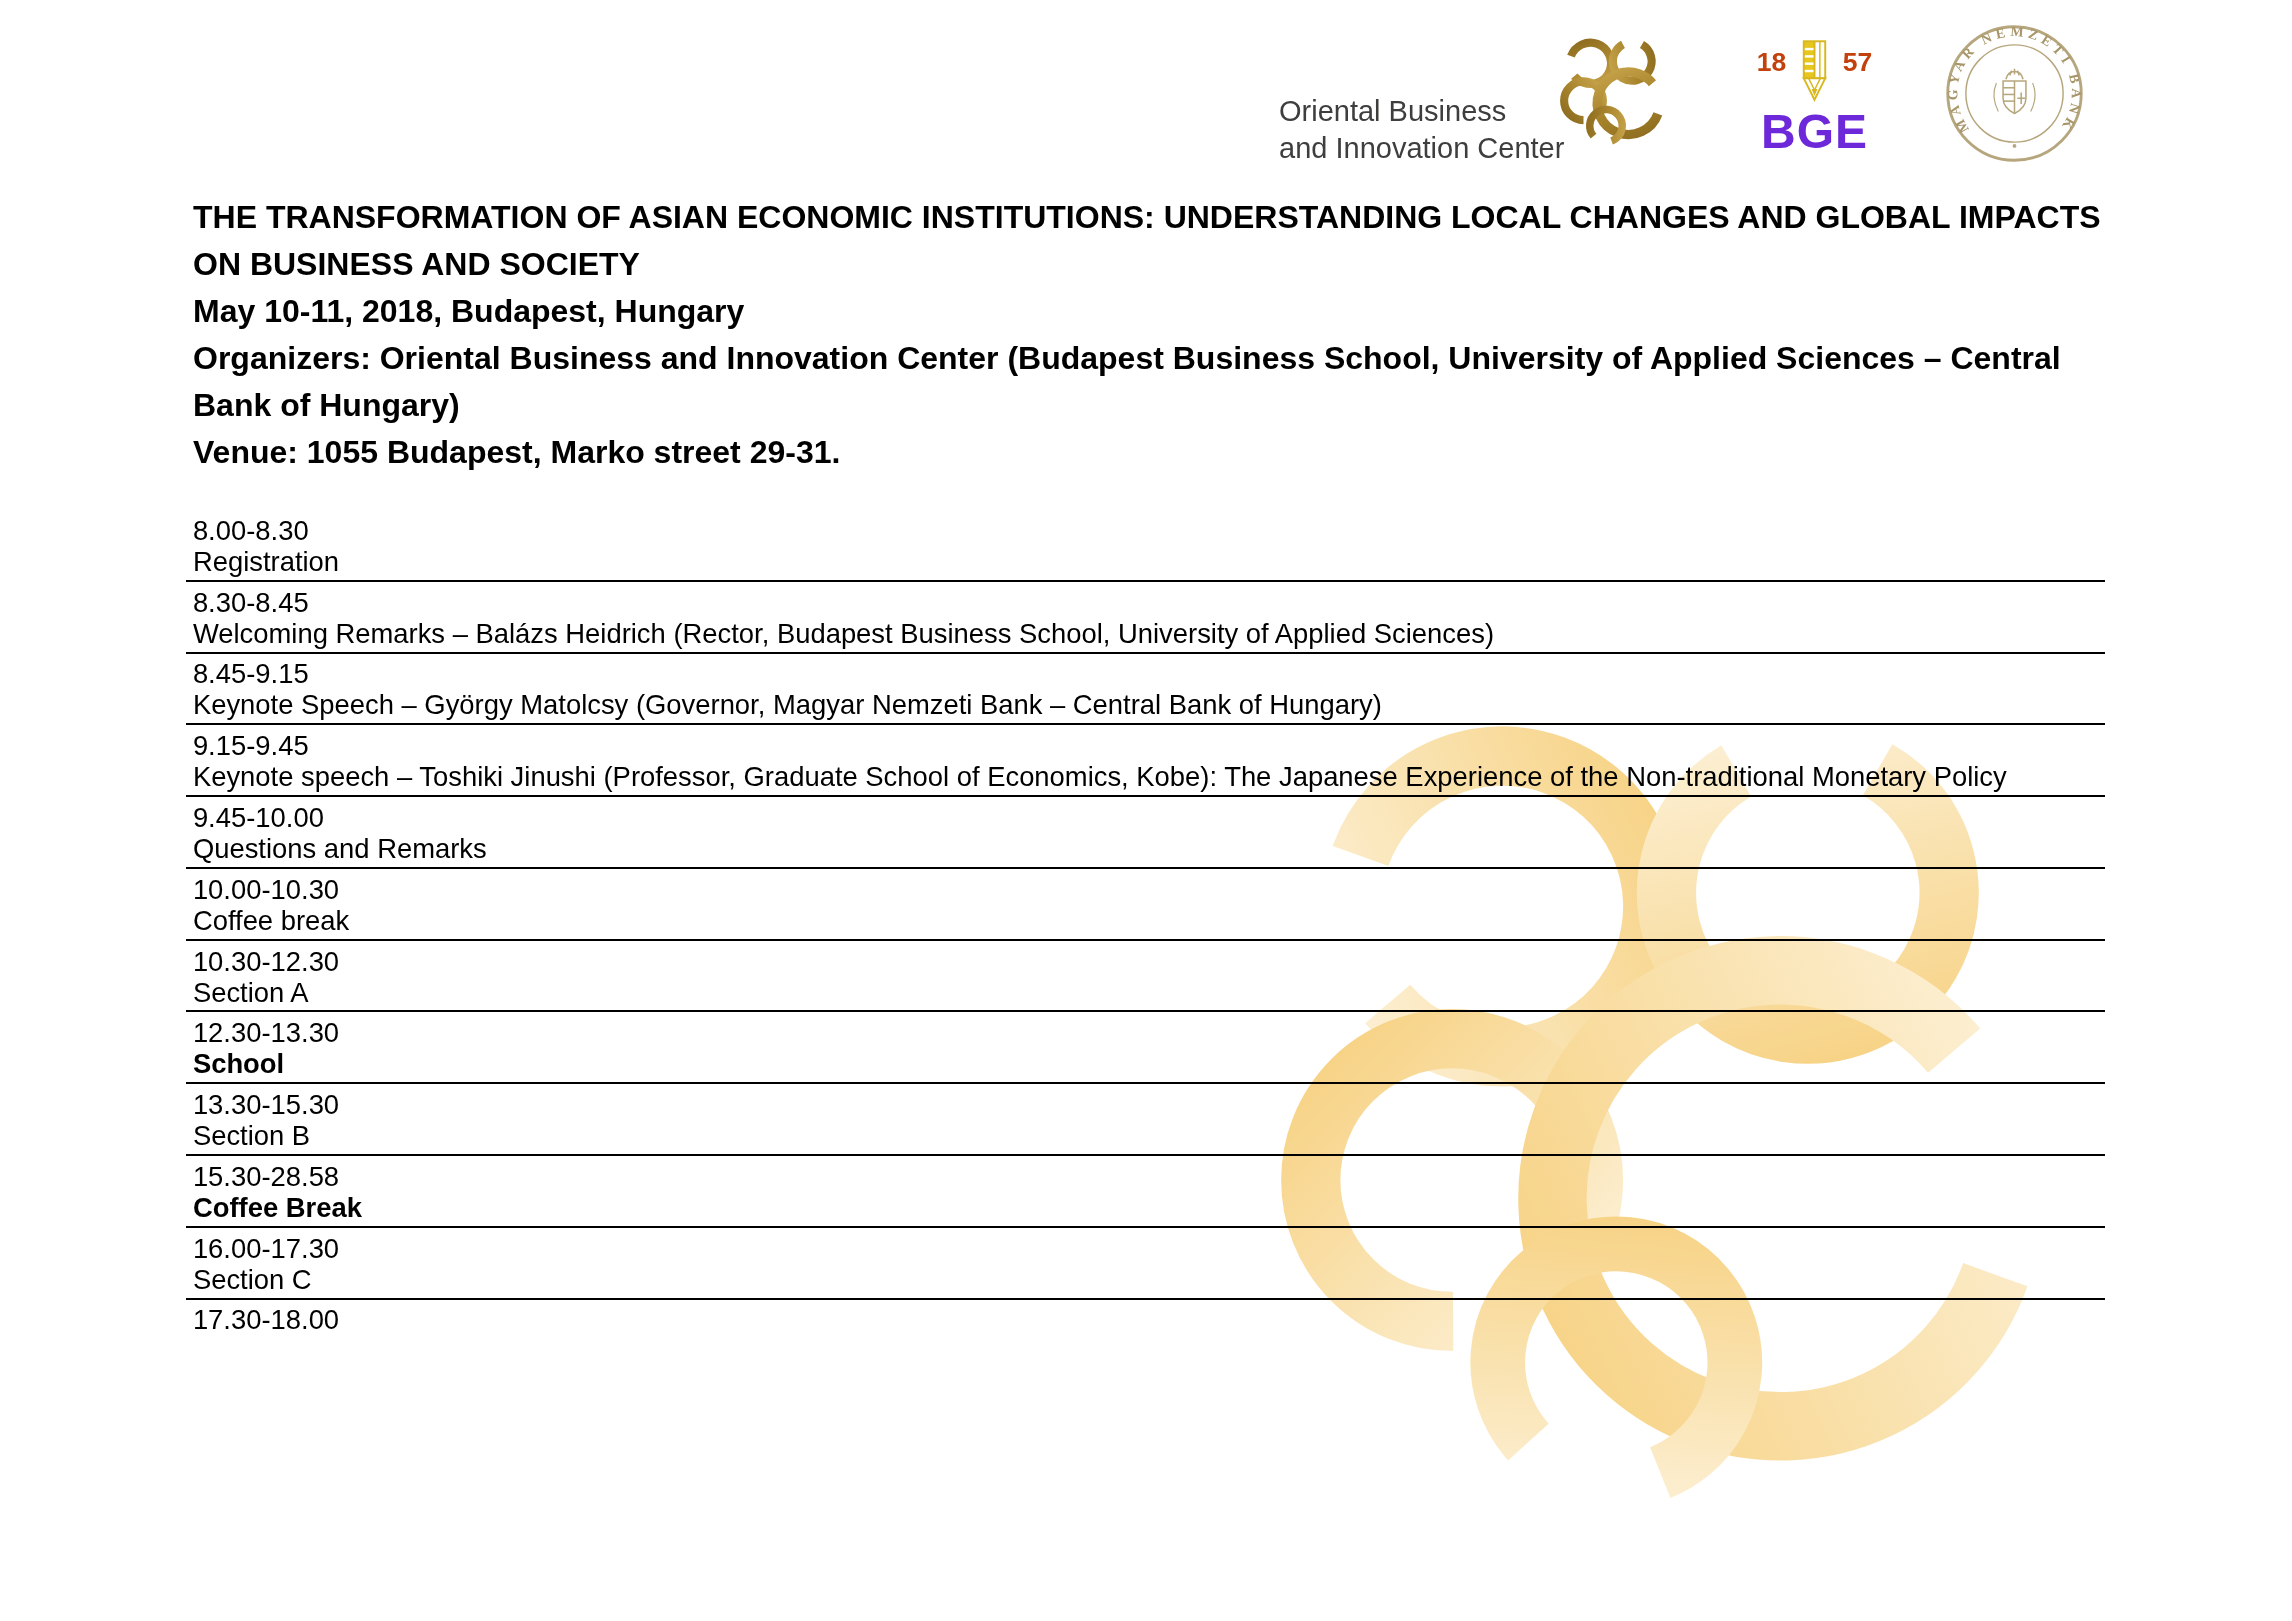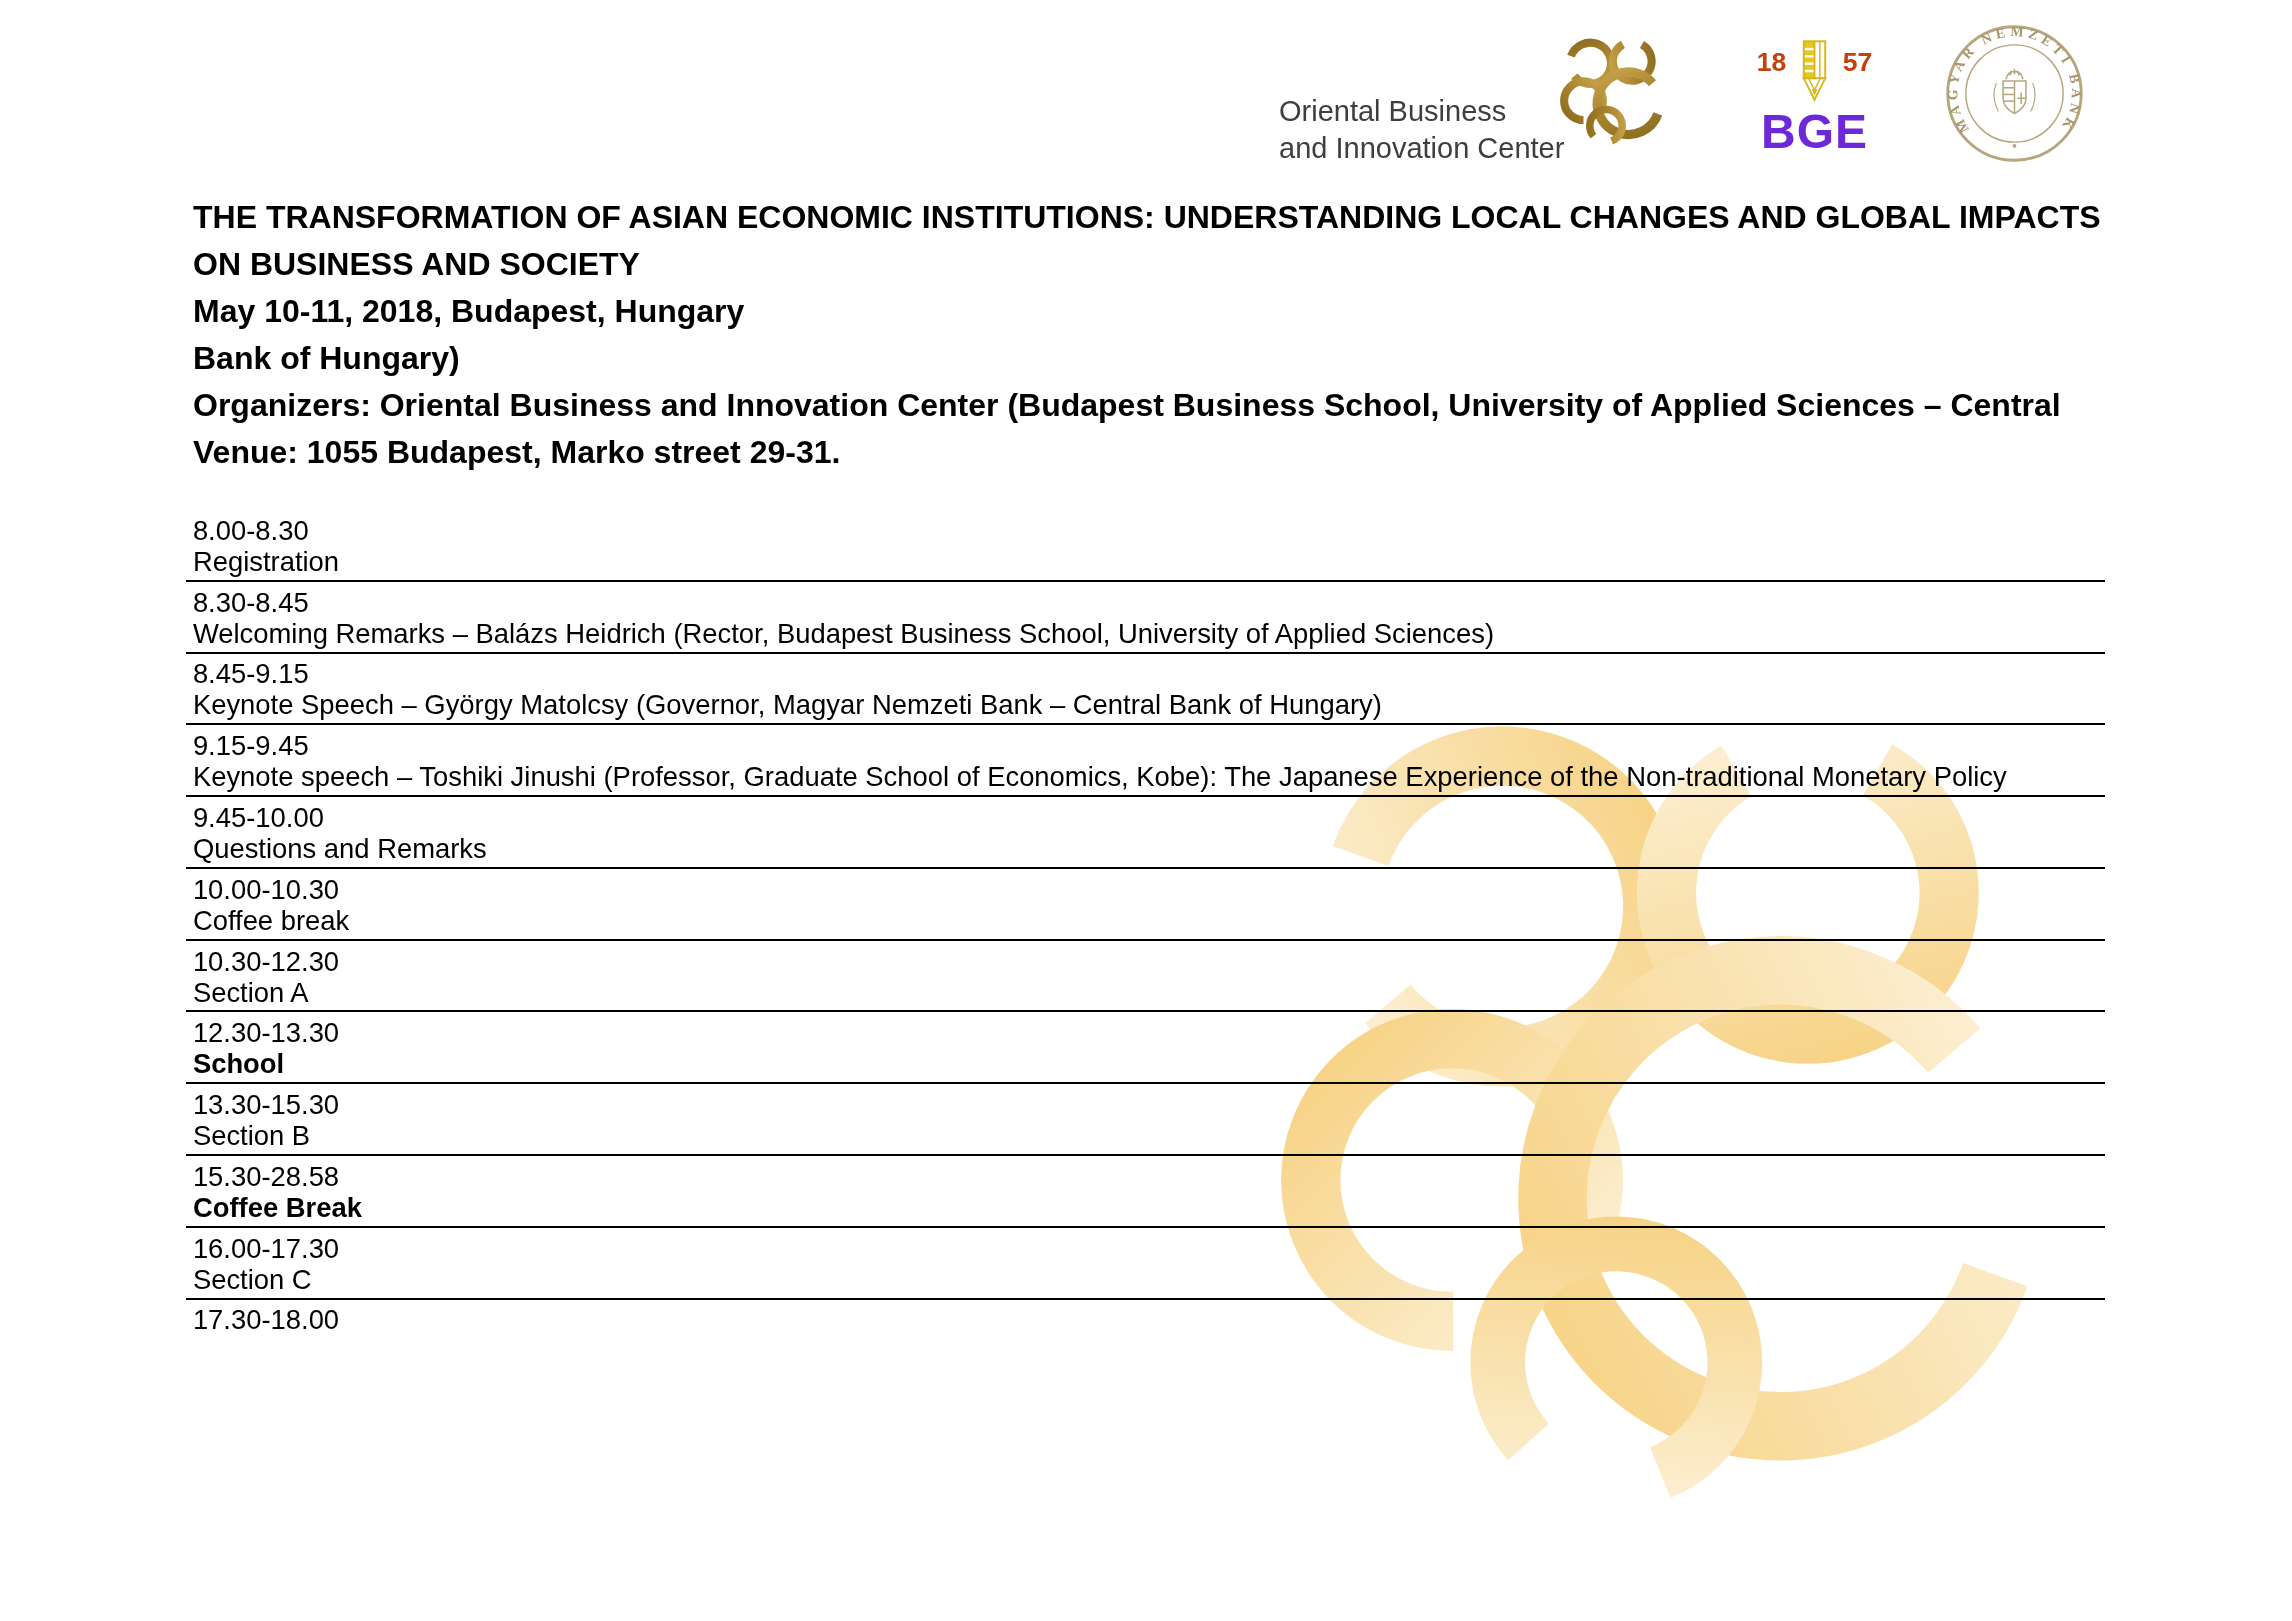--- a/index.html
+++ b/index.html
@@ -146,22 +146,22 @@
       <path d="M56,64 q-6,14 2,30" stroke-width="1.2"></path>
       <path d="M94,64 q6,14 -2,30" stroke-width="1.2"></path>
     </g>
     <circle cx="75" cy="130" r="2" fill="#b6a67d"></circle>
   </svg>
 
   <div class="title-block">
     <div>THE TRANSFORMATION OF ASIAN ECONOMIC INSTITUTIONS: UNDERSTANDING LOCAL CHANGES AND GLOBAL IMPACTS</div>
     <div>ON BUSINESS AND SOCIETY</div>
     <div>May 10-11, 2018, Budapest, Hungary</div>
+    <div>Organizers: Oriental Business and Innovation Center (Budapest Business School, University of Applied Sciences – Central</div>
     <div>Bank of Hungary)</div>
-    <div>Organizers: Oriental Business and Innovation Center (Budapest Business School, University of Applied Sciences – Central</div>
     <div>Venue: 1055 Budapest, Marko street 29-31.</div>
   </div>
 
   <div class="schedule">
     <div>
   <div class="row">
     <div class="time">8.00-8.30</div>
     <div class="label">Registration</div>
   </div>
 

